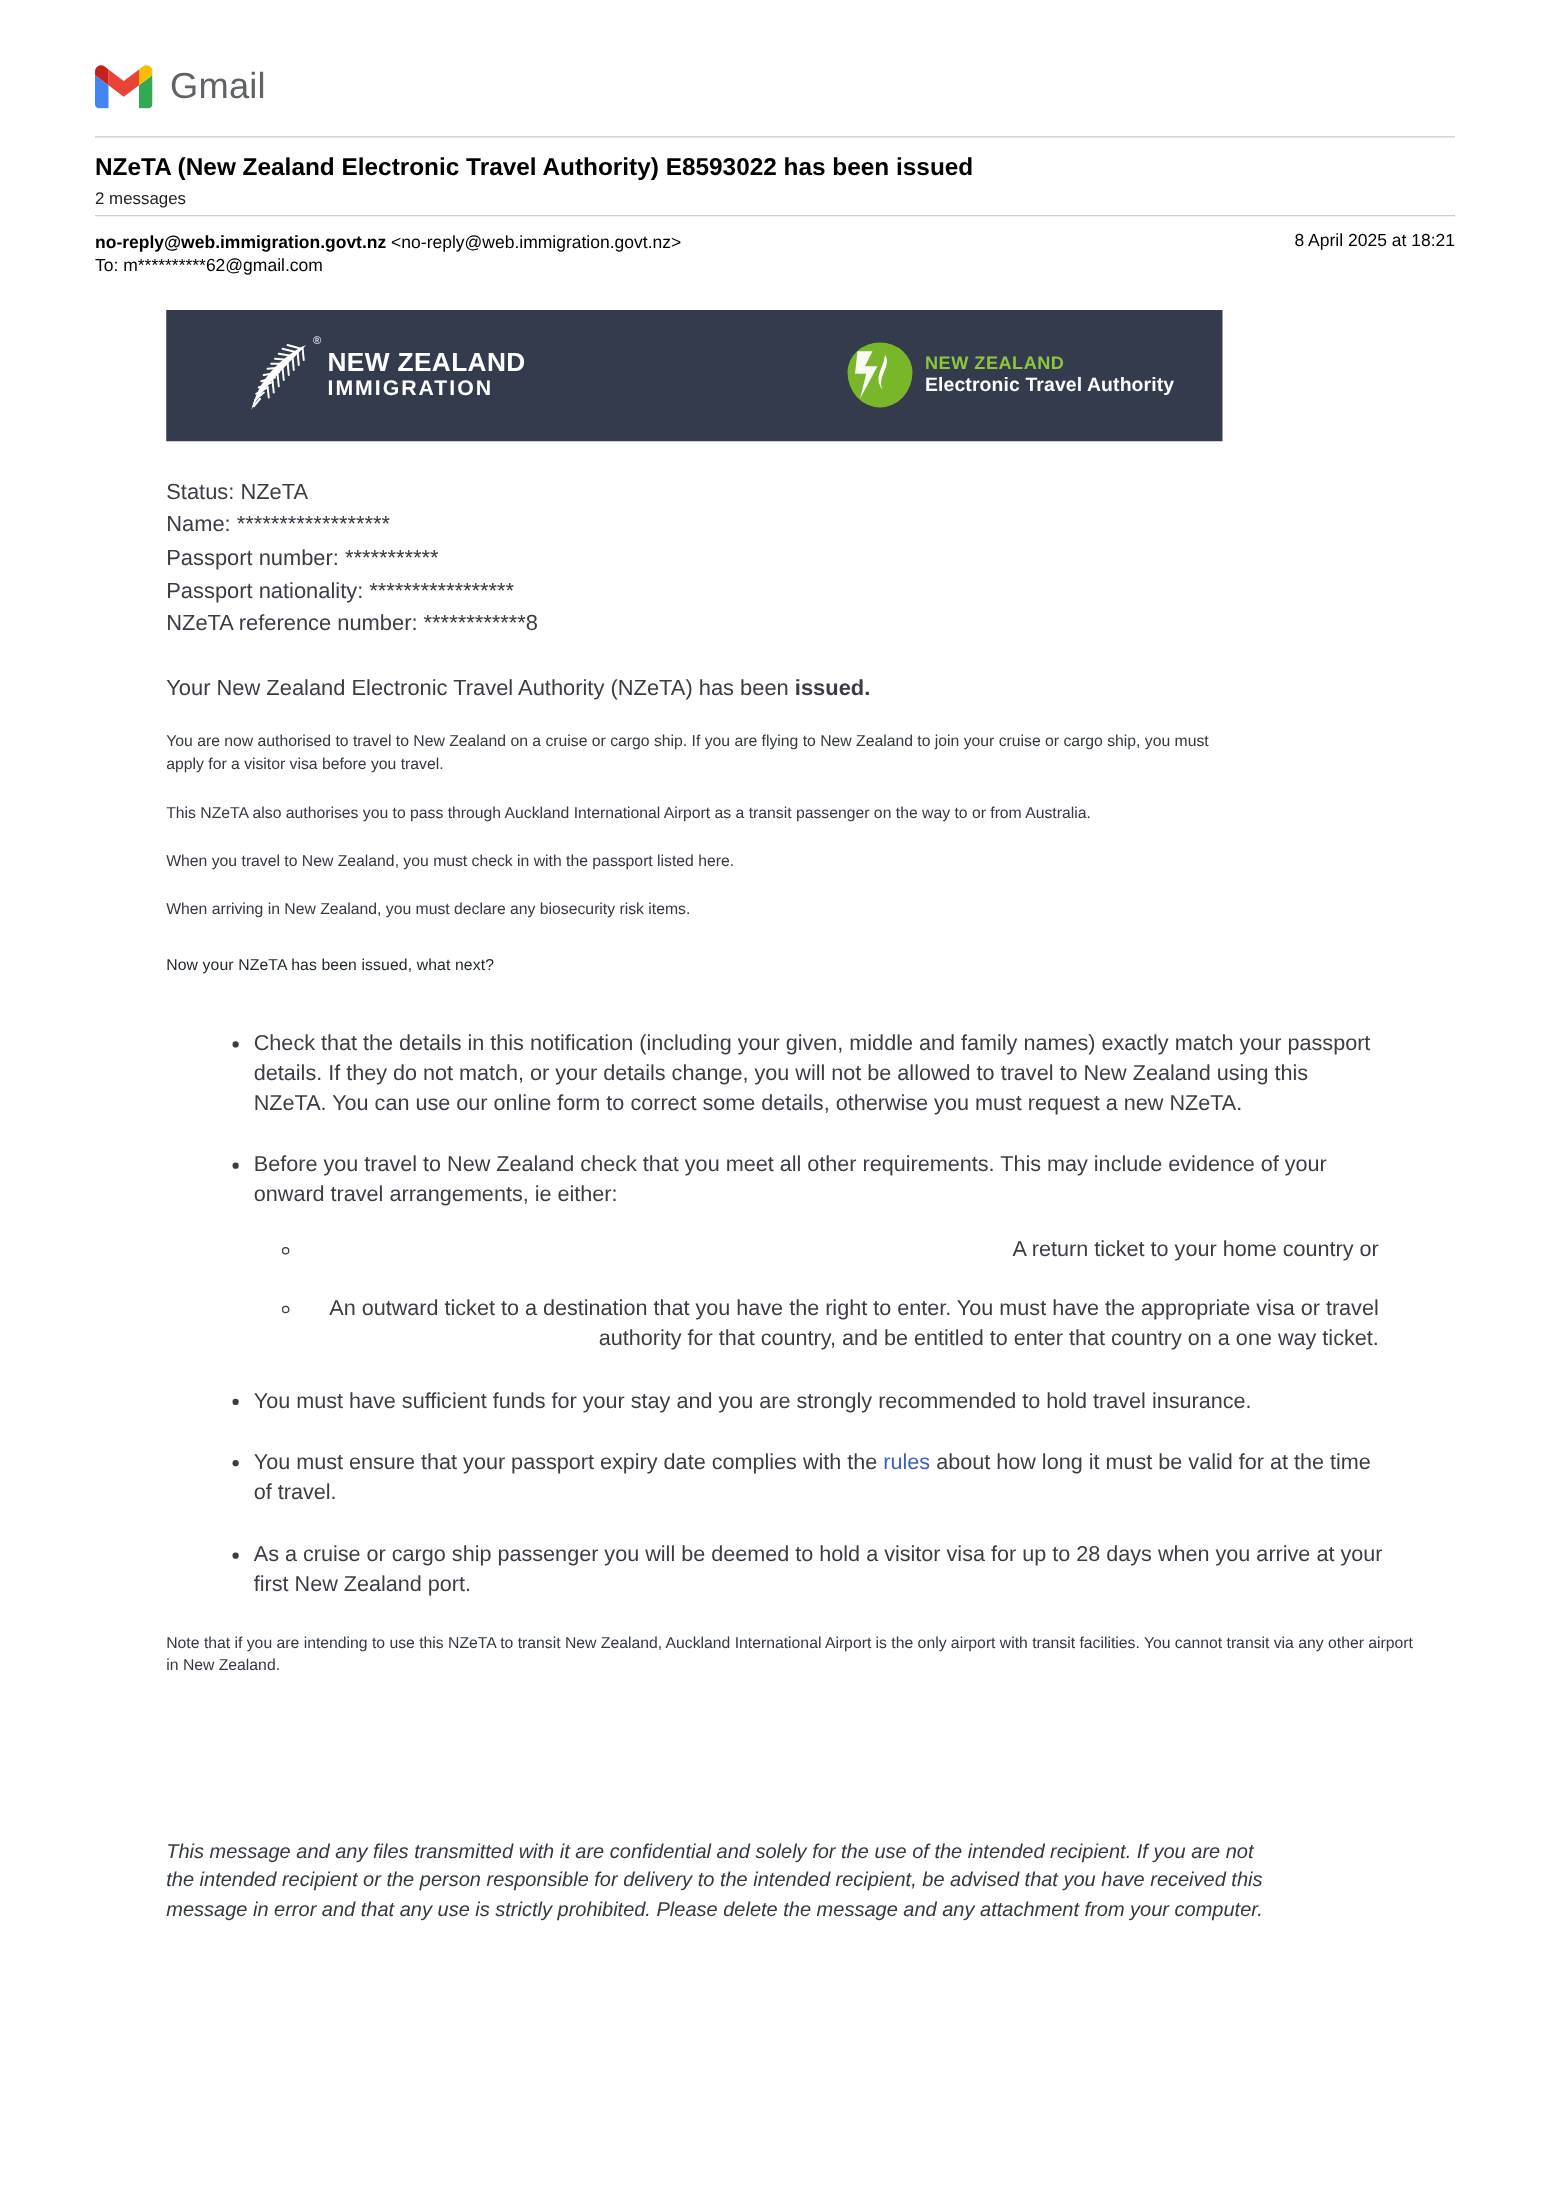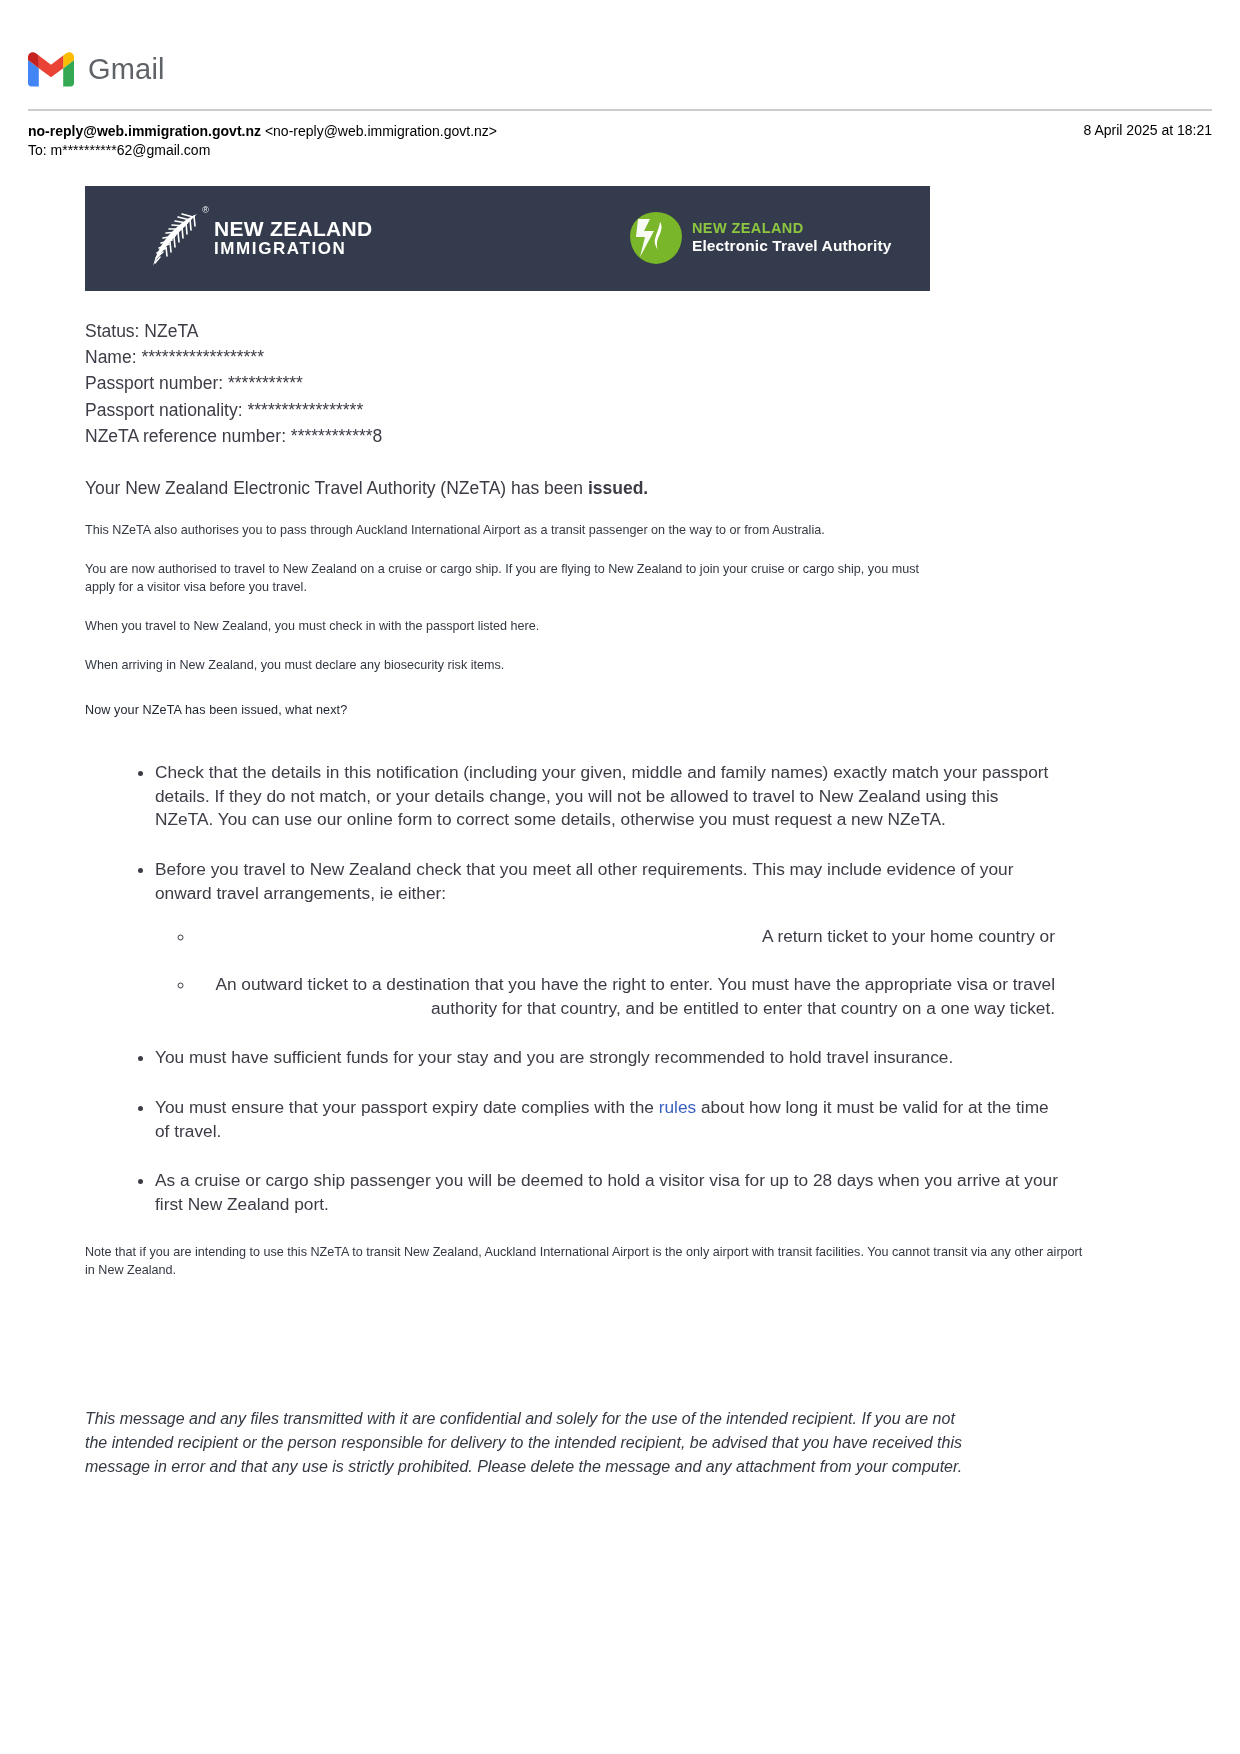--- a/index.html
+++ b/index.html
@@ -12,21 +12,21 @@
     height: 1754px;
     font-family: "Liberation Sans", sans-serif;
     color: #000000;
     -webkit-font-smoothing: antialiased;
   }
   .page {
     position: relative;
     width: 1240px;
     height: 1754px;
     box-sizing: border-box;
-    padding: 0 28px;
+    padding: 0 76px;
   }
 
   
   .gmail-header {
     padding-top: 52px;
     padding-bottom: 22px;
     display: flex;
     align-items: center;
     gap: 14px;
   }
@@ -271,20 +271,24 @@
         <path d="M35.2 3.6v12.6L46 8.0V5.2c0-4.05-4.62-6.36-7.86-3.93L35.2 3.6z" fill="#fbbc04"></path>
         <path d="M10.8 16.2V3.6L23 12.75 35.2 3.6v12.6L23 25.35 10.8 16.2z" fill="#ea4335"></path>
         <path d="M0 5.2V8.0l10.8 8.2V3.6L7.86 1.27C4.62-1.16 0 1.15 0 5.2z" fill="#c5221f"></path>
       </svg>
     </span>
     <span class="gmail-word">Gmail</span>
   </div>
 
   <hr class="rule">
 
+  <div class="subject-block">
+    <div class="subject">NZeTA (New Zealand Electronic Travel Authority) E8593022 has been issued</div>
+    <div class="msg-count">2 messages</div>
+  </div>
 
   <hr class="rule">
 
   <div class="sender-block">
     <div class="sender-line">
       <span class="sender-name">no-reply@web.immigration.govt.nz</span>
       <span class="sender-addr">&lt;no-reply@web.immigration.govt.nz&gt;</span>
     </div>
     <div class="to-line">To: m**********62@gmail.com</div>
     <div class="msg-date">8 April 2025 at 18:21</div>
@@ -349,22 +353,22 @@
       <div class="row">Name: ******************</div>
       <div class="row">Passport number: ***********</div>
       <div class="row">Passport nationality: *****************</div>
       <div class="row">NZeTA reference number: ************8</div>
     </div>
 
     <div class="lead">
       <span>Your New Zealand Electronic Travel Authority (NZeTA) has been </span><b>issued.</b>
     </div>
 
+    <div class="small-p">You are now authorised to travel to New Zealand on a cruise or cargo ship. If you are flying to New Zealand to join your cruise or cargo ship, you must apply for a visitor visa before you travel.</div>
     <div class="small-p tight">This NZeTA also authorises you to pass through Auckland International Airport as a transit passenger on the way to or from Australia.</div>
-    <div class="small-p">You are now authorised to travel to New Zealand on a cruise or cargo ship. If you are flying to New Zealand to join your cruise or cargo ship, you must apply for a visitor visa before you travel.</div>
     <div class="small-p tight">When you travel to New Zealand, you must check in with the passport listed here.</div>
     <div class="small-p tight">When arriving in New Zealand, you must declare any biosecurity risk items.</div>
 
     <div class="whatnext">Now your NZeTA has been issued, what next?</div>
 
     <ul class="main-list">
       <li>Check that the details in this notification (including your given, middle and family names) exactly match your passport details. If they do not match, or your details change, you will not be allowed to travel to New Zealand using this NZeTA. You can use our online form to correct some details, otherwise you must request a new NZeTA.</li>
       <li>
         <span>Before you travel to New Zealand check that you meet all other requirements. This may include evidence of your onward travel arrangements, ie either:</span>
         <ul class="sub-list">

